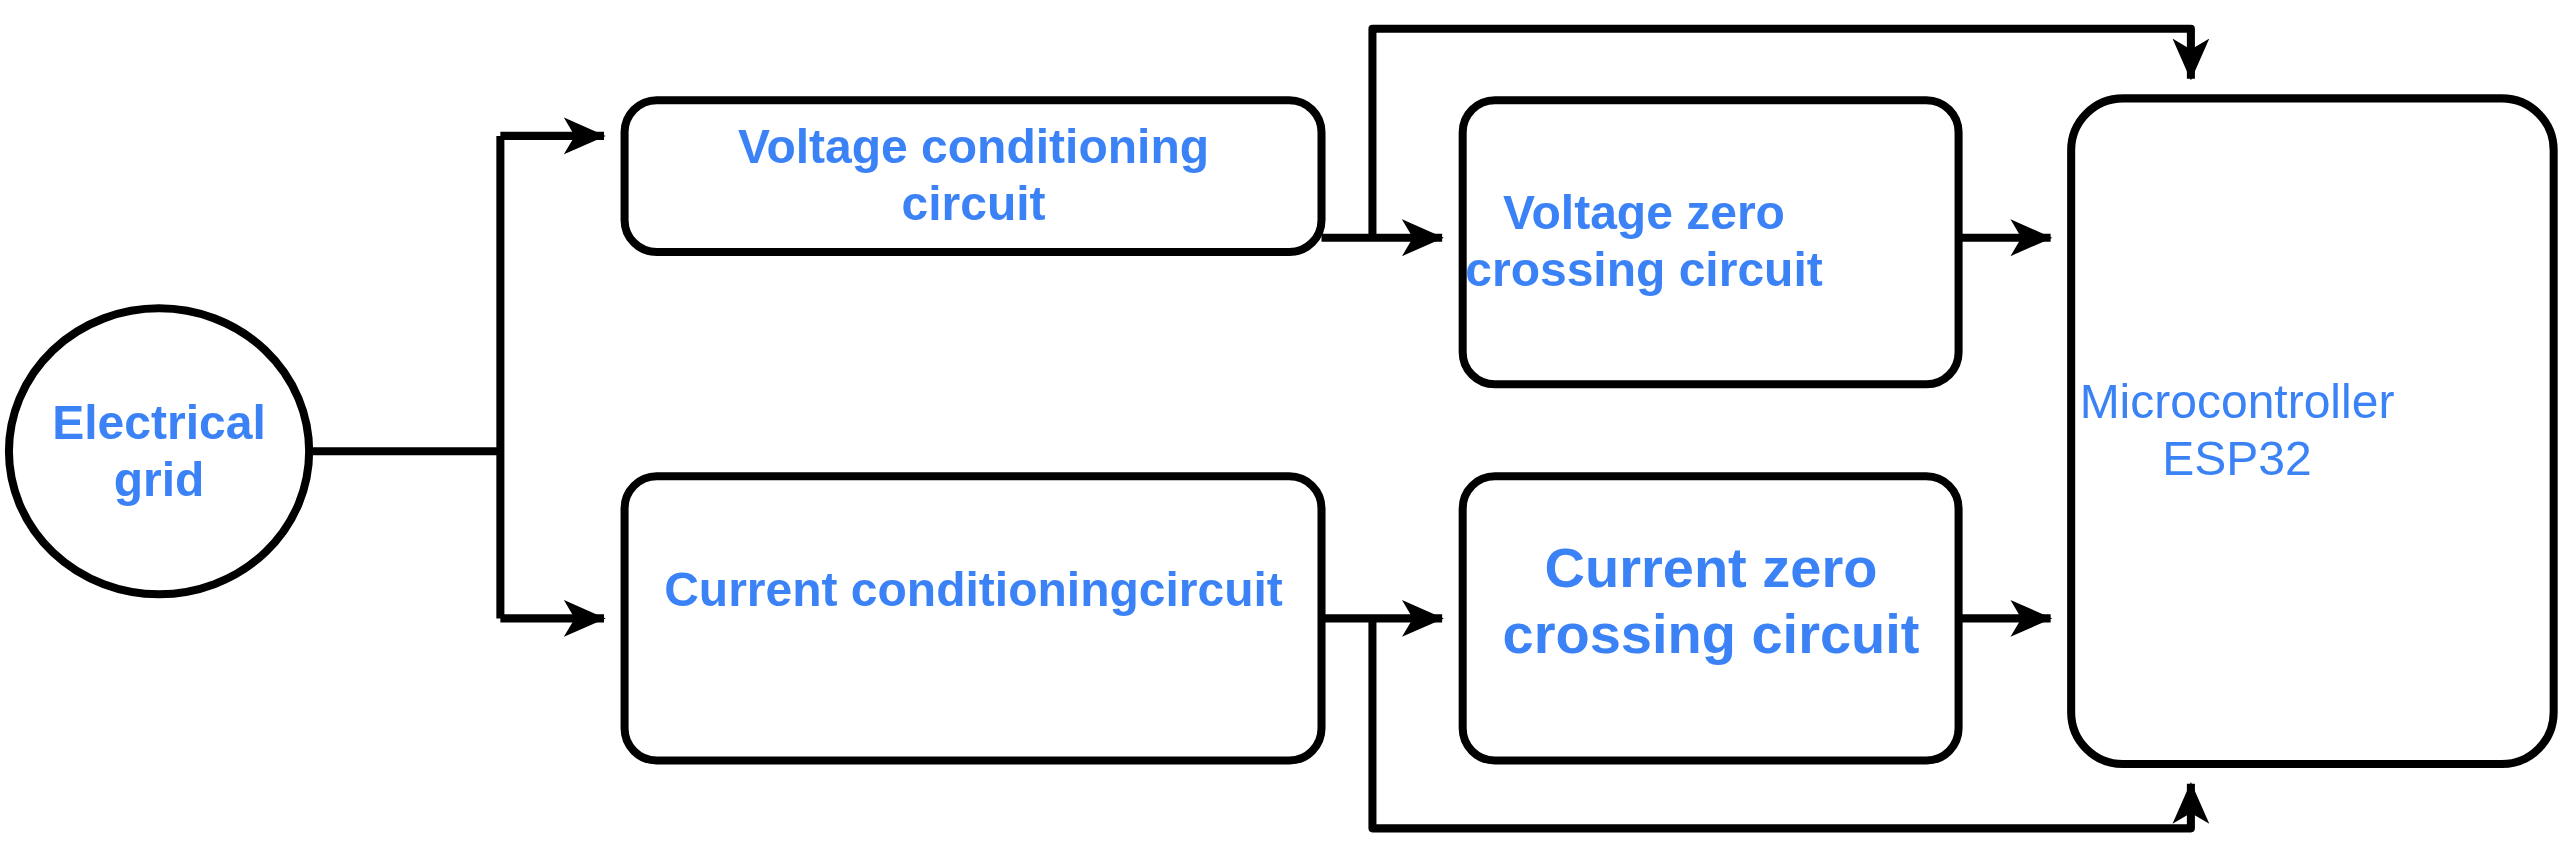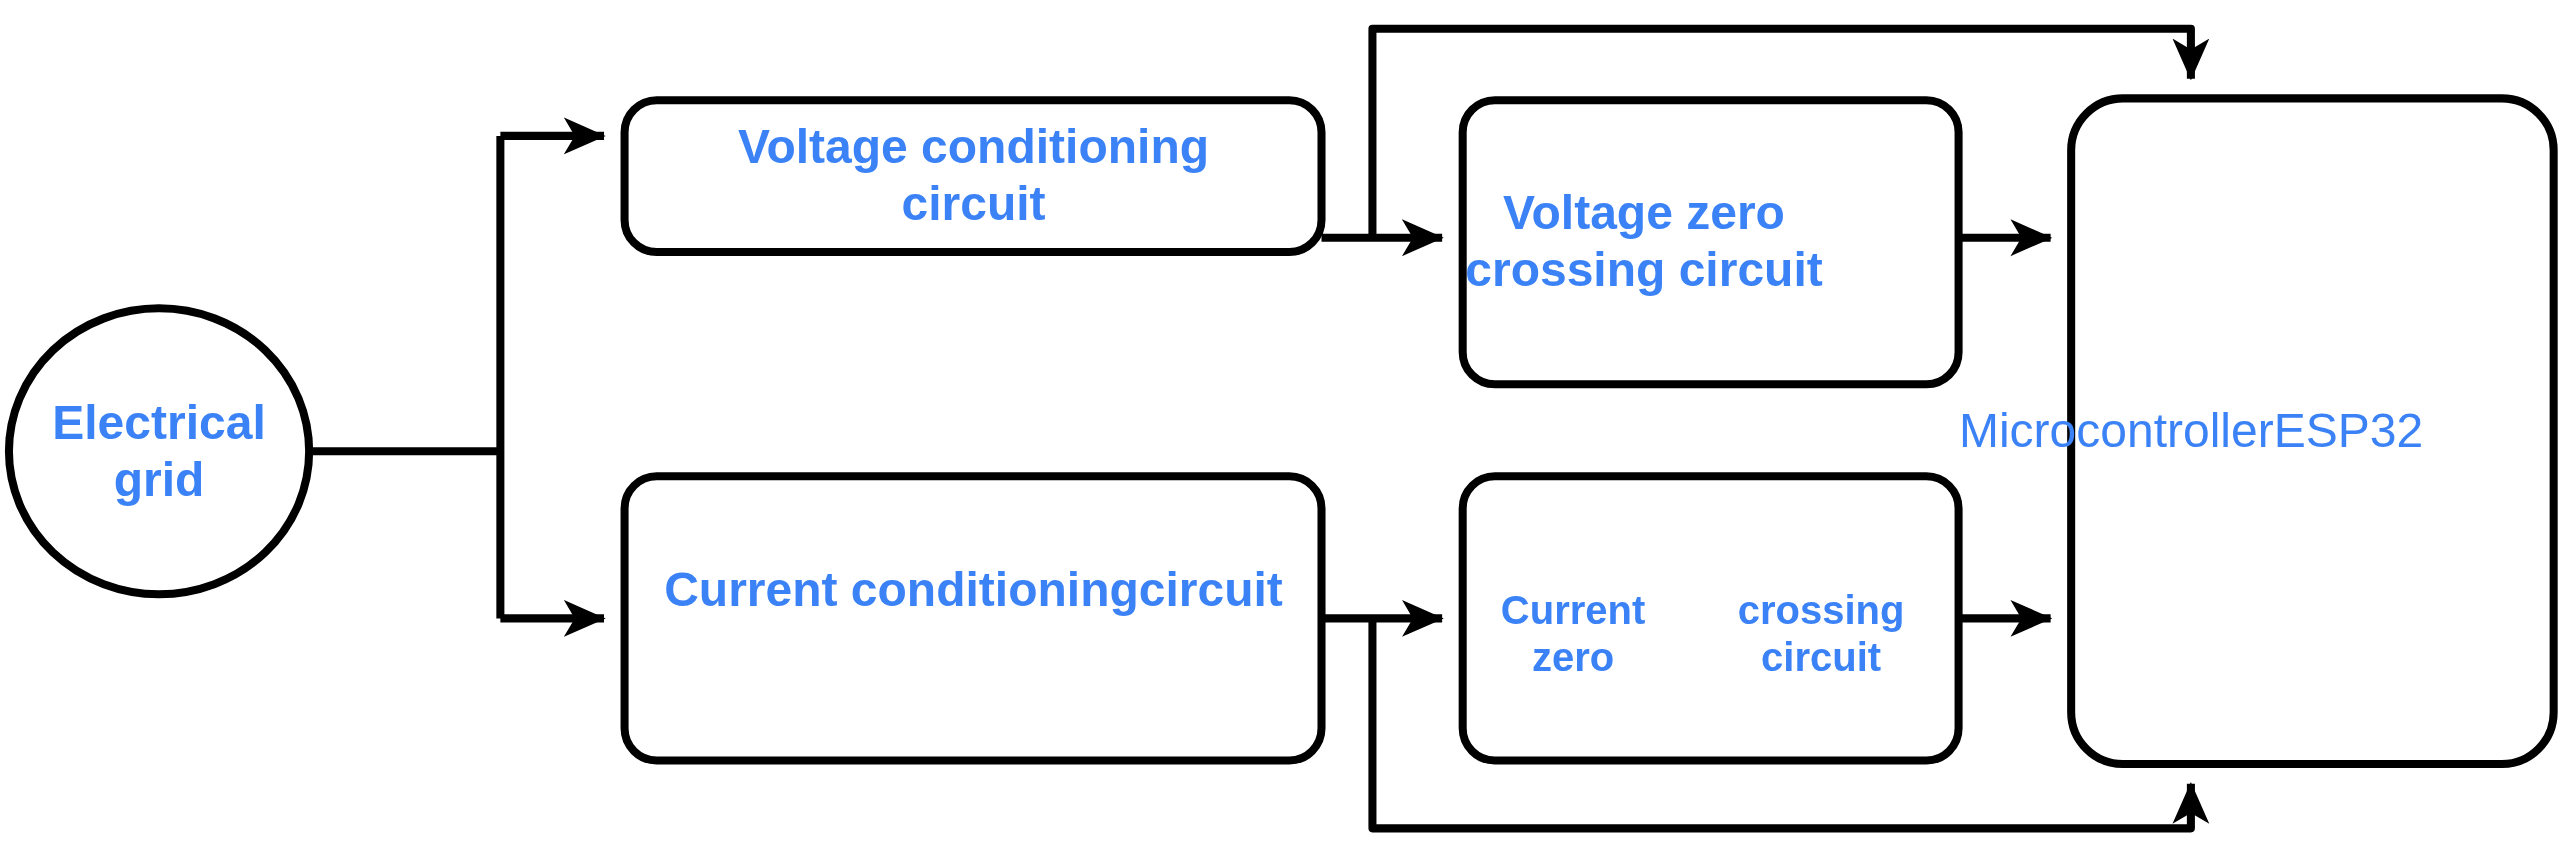--- a/index.html
+++ b/index.html
@@ -101,24 +101,24 @@
   <div class="node-label label-bold" style="left:625px; top:448px; width:697px; height:284px; font-size:48px; ">
     <span>Current conditioning</span>
     <span>circuit</span>
   </div>
 
   <div class="node-label label-bold" style="left:1396px; top:100px; width:496px; height:284px; font-size:48px; flex-direction:column;">
     <span>Voltage zero</span>
     <span>crossing circuit</span>
   </div>
 
-  <div class="node-label label-bold" style="left:1463px; top:492px; width:496px; height:284px; font-size:40px; flex-direction:row;">
+  <div class="node-label label-bold" style="left:1463px; top:459px; width:496px; height:284px; font-size:56px; flex-direction:column;">
     <span>Current zero</span>
     <span>crossing circuit</span>
   </div>
 
-  <div class="node-label label-regular" style="left:1950px; top:98px; width:482px; height:666px; font-size:48px; flex-direction:row;">
+  <div class="node-label label-regular" style="left:1996px; top:98px; width:482px; height:666px; font-size:48px; flex-direction:column;">
     <span>Microcontroller</span>
     <span>ESP32</span>
   </div>
 
 </div>
 
 
 </body></html>

